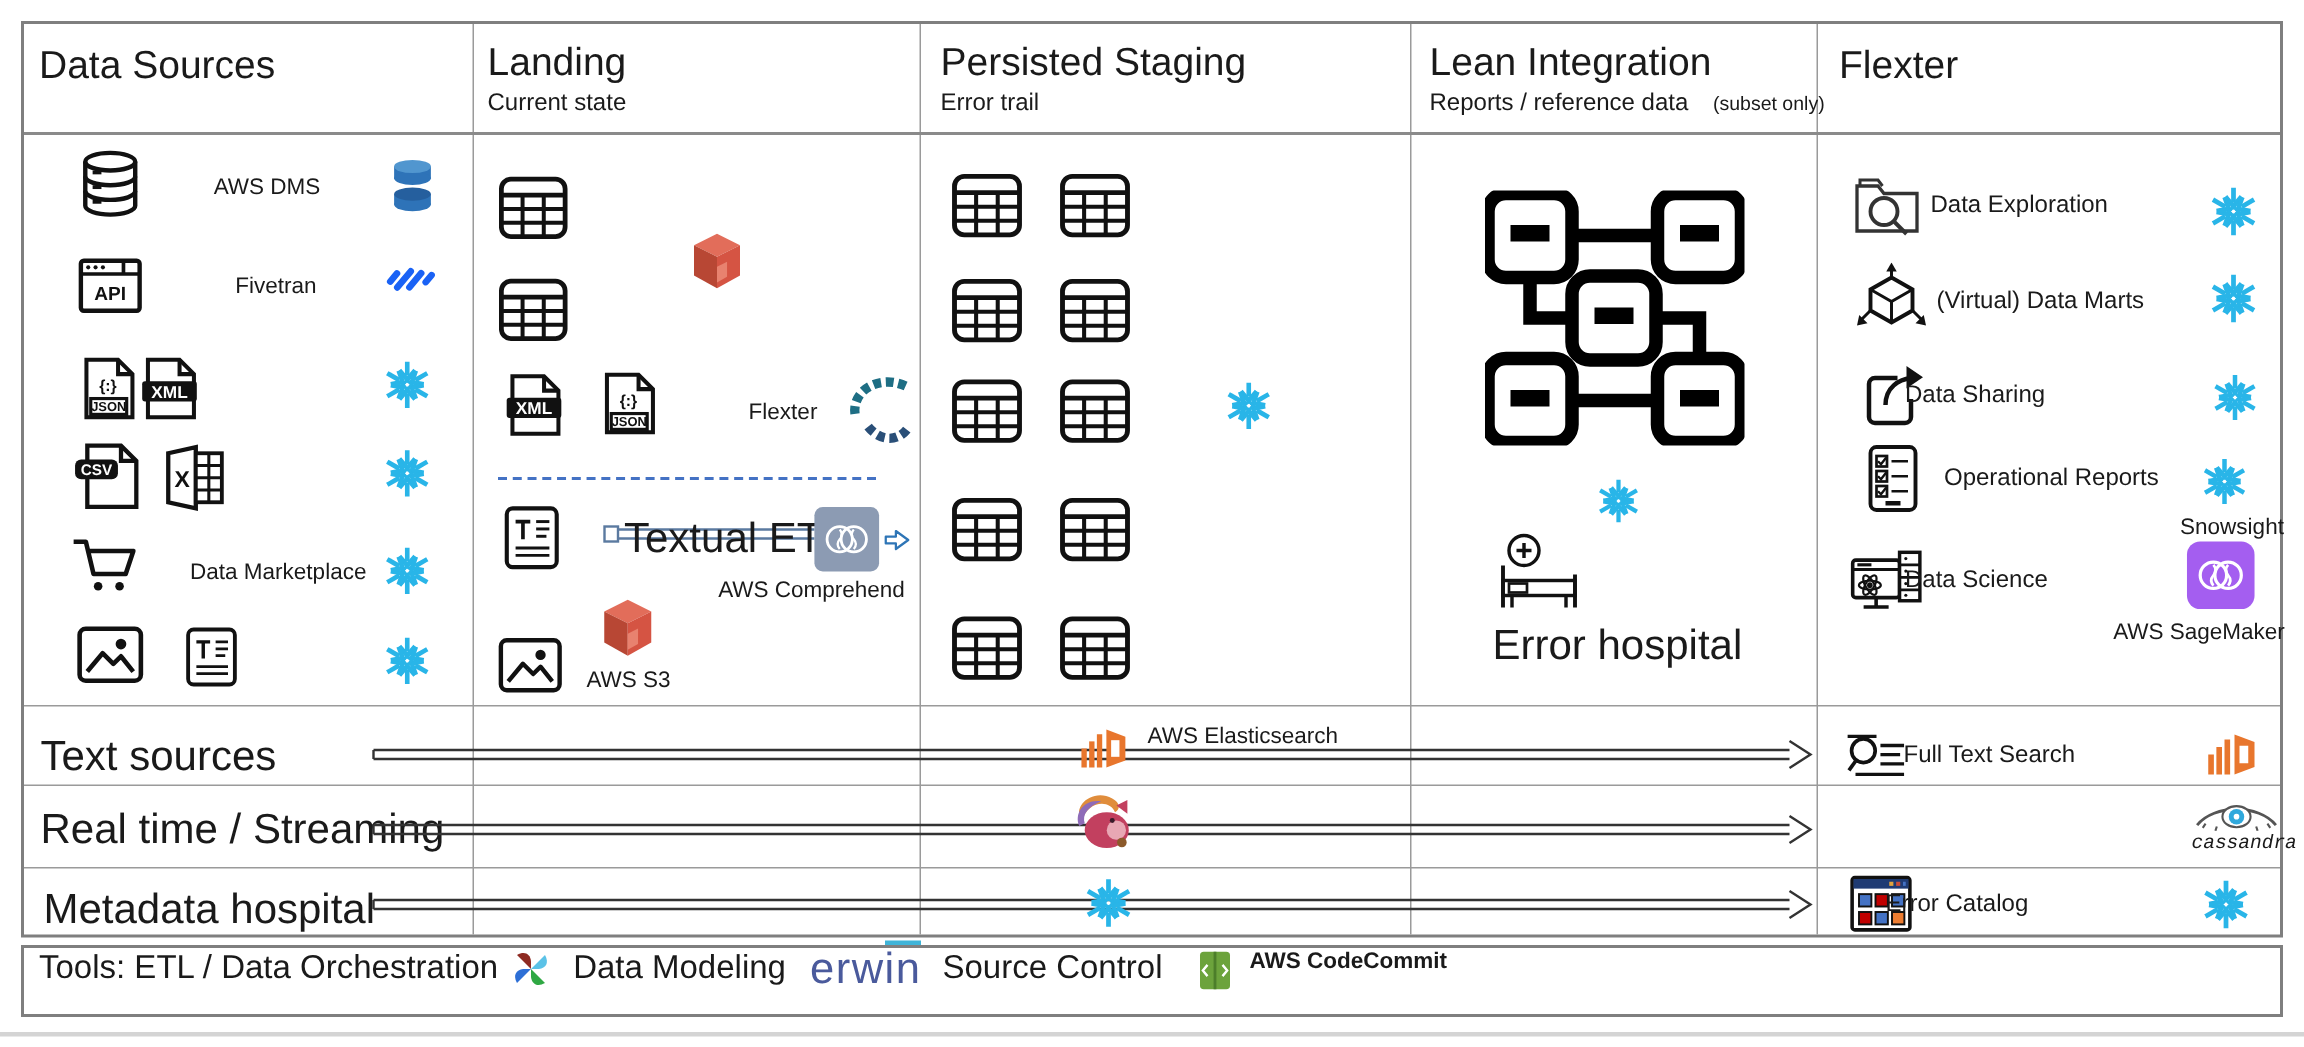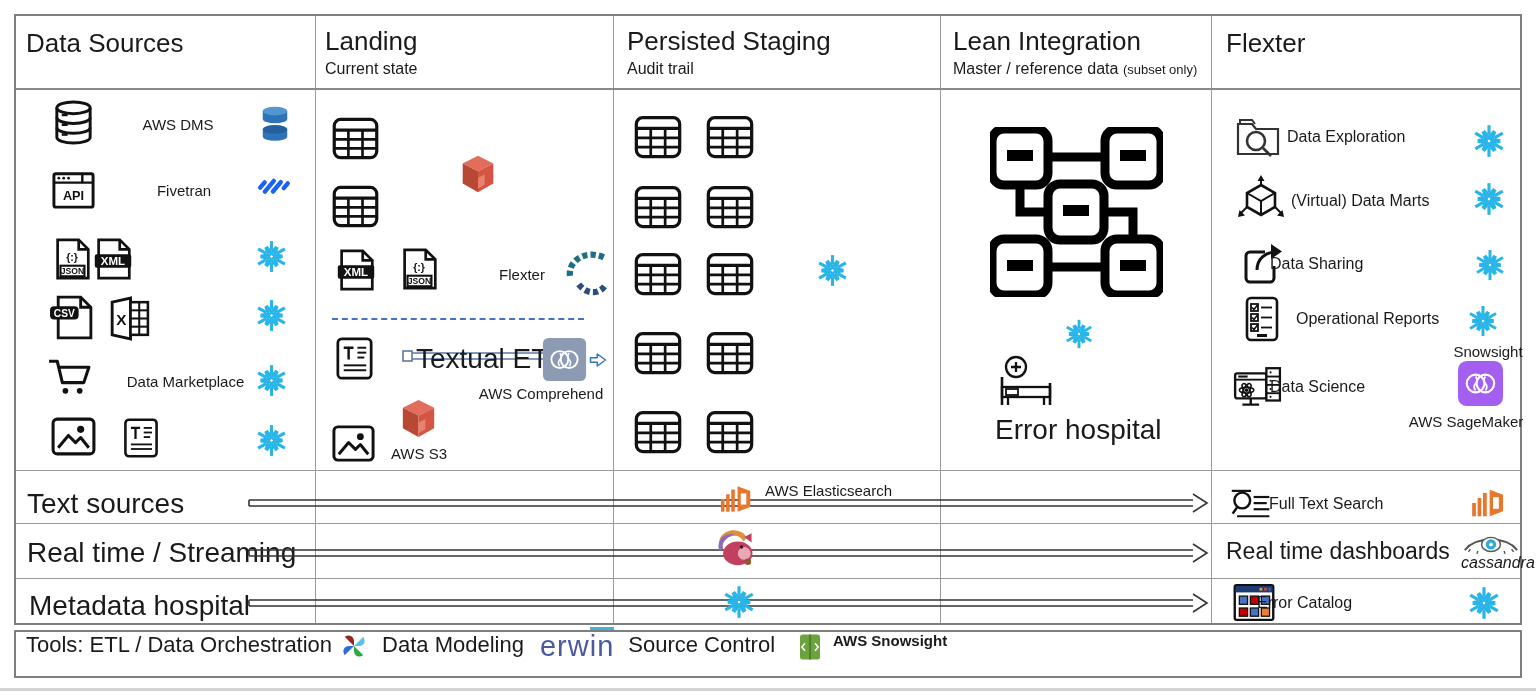--- a/index.html
+++ b/index.html
@@ -9,29 +9,29 @@
   .table-wrap{position:absolute;left:14px;top:14px;width:1508px;height:611px;
     border:2px solid #7f7f7f;box-sizing:border-box;}
   .tools-wrap{position:absolute;left:14px;top:630px;width:1508px;height:48px;
     border:2px solid #7f7f7f;box-sizing:border-box;display:flex;
     padding:0 10px;font-size:22px;white-space:nowrap;}
   .vline{position:absolute;top:0;width:1px;height:607px;background:#9a9a9a;}
   .hline{position:absolute;left:0;width:1504px;height:1px;background:#9a9a9a;}
   .hline.hdr{height:2px;background:#8a8a8a;}
   .col-title{font-size:26px;}
   .col-sub{font-size:16px;}
-  .col-sub small{font-size:13px;}
+  .col-sub small{font-size:13px;margin-left:12px;}
   .lbl{font-size:15px;text-align:center;}
   .lbl16{font-size:16px;text-align:left;}
   .big-lbl{font-size:28px;}
   .ic{display:block;}
   .dash-sep{border-top:2px dashed #4472C4;height:0;}
   .erwin{font-size:29px;color:#4A5A9C;letter-spacing:1px;line-height:1;}
   .erwin-b{border-top:3px solid #3FB4D8;padding-top:0px;}
-  .cass-text{font-family:Liberation Sans, sans-serif;font-style:italic;font-size:16px;text-align:center;}
+  .cass-text{font-family:Liberation Mono, monospace;font-style:italic;font-size:13px;text-align:center;}
   .nowrap{white-space:nowrap;}
 </style>
 </head>
 <body>
 
 <svg width="0" height="0" style="position:absolute">
 <defs>
 <symbol id="i-tbl" viewBox="0 0 48 48">
   <rect x="4" y="7" width="40" height="36" rx="6" fill="none" stroke="#111" stroke-width="3"></rect>
   <line x1="4" y1="17" x2="44" y2="17" stroke="#111" stroke-width="3"></line>
@@ -308,23 +308,23 @@
     <div class="vline" style="left:1195px"></div>
     <div class="hline hdr" style="top:72px"></div>
     <div class="hline" style="top:454px"></div>
     <div class="hline" style="top:507px"></div>
     <div class="hline" style="top:562px"></div>
 
     <div class="abs col-title" style="left:10px;top:12px">Data Sources</div>
     <div class="abs col-title" style="left:309px;top:10px">Landing</div>
     <div class="abs col-sub" style="left:309px;top:44px">Current state</div>
     <div class="abs col-title" style="left:611px;top:10px">Persisted Staging</div>
-    <div class="abs col-sub" style="left:611px;top:44px">Audit trail</div>
+    <div class="abs col-sub" style="left:611px;top:44px">Error trail</div>
     <div class="abs col-title" style="left:937px;top:10px">Lean Integration</div>
-    <div class="abs col-sub nowrap" style="left:937px;top:44px"><span>Master / reference data</span> <small>(subset only)</small></div>
+    <div class="abs col-sub nowrap" style="left:937px;top:44px"><span>Reports / reference data</span> <small>(subset only)</small></div>
     <div class="abs col-title" style="left:1210px;top:12px">Flexter</div>
 
     <svg class="abs ic" style="left:34px;top:83px;width:47px;height:47px">
         <use href="#i-db"></use>
       </svg>
     <div class="abs lbl" style="left:112px;top:100px;width:100px">AWS DMS</div>
     <svg class="abs ic" style="left:238px;top:88px;width:42px;height:42px">
         <use href="#i-dms"></use>
       </svg>
 
@@ -558,21 +558,20 @@
     <div class="abs big-lbl" style="left:11px;top:521px">Real time / Streaming</div>
     <svg class="abs" style="left:232px;top:526px;width:962px;height:22px" viewBox="0 0 962 22">
       <line x1="1" y1="8" x2="945" y2="8" stroke="#333" stroke-width="1.6"></line>
       <line x1="1" y1="14" x2="945" y2="14" stroke="#333" stroke-width="1.6"></line>
       <line x1="1" y1="8" x2="1" y2="14" stroke="#333" stroke-width="1.6"></line>
       <path d="M945,2 L959,11 L945,20" fill="none" stroke="#333" stroke-width="1.6"></path>
     </svg>
     <svg class="abs ic" style="left:698px;top:509px;width:44px;height:44px">
         <use href="#i-flink"></use>
       </svg>
-    <div class="abs nowrap" style="left:1210px;top:522px;font-size:23px">Real time dashboards</div>
     <div class="abs" style="left:1445px;top:517px;width:60px">
       <svg class="ic" style="width:60px;height:21px">
           <use href="#i-cass"></use>
         </svg>
       <div class="cass-text">cassandra</div>
     </div>
 
     <div class="abs big-lbl" style="left:13px;top:574px">Metadata hospital</div>
     <svg class="abs" style="left:232px;top:576px;width:962px;height:22px" viewBox="0 0 962 22">
       <line x1="1" y1="8" x2="945" y2="8" stroke="#333" stroke-width="1.6"></line>
@@ -596,17 +595,17 @@
     <span>Tools: ETL / Data Orchestration</span>
     <svg class="ic" style="width:28px;height:28px;margin:0 14px 0 8px">
         <use href="#i-pin"></use>
       </svg>
     <span>Data Modeling</span>
     <span class="erwin" style="margin:0 14px 0 16px"><span>erw</span><span class="erwin-b">in</span></span>
     <span>Source Control</span>
     <svg class="ic" style="width:30px;height:30px;margin:0 8px 0 20px">
         <use href="#i-cc"></use>
       </svg>
-    <span style="font-size:15px;font-weight:bold">AWS Snowsight</span>
+    <span style="font-size:15px;font-weight:bold">AWS CodeCommit</span>
   </div>
 
   <div class="abs" style="left:0;top:688px;width:1536px;height:3px;background:#d4d4d4"></div>
 </div>
 
 </body></html>

